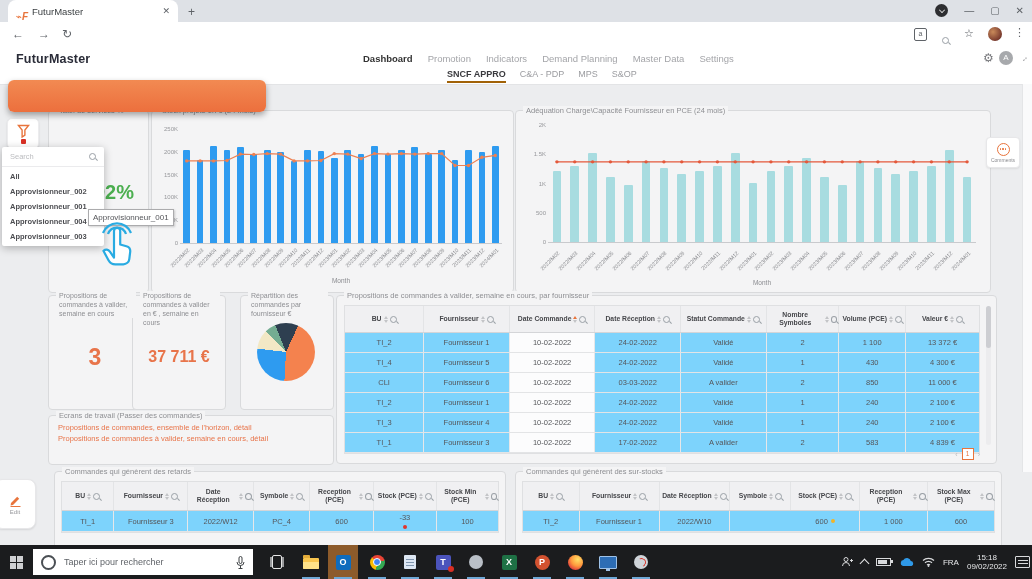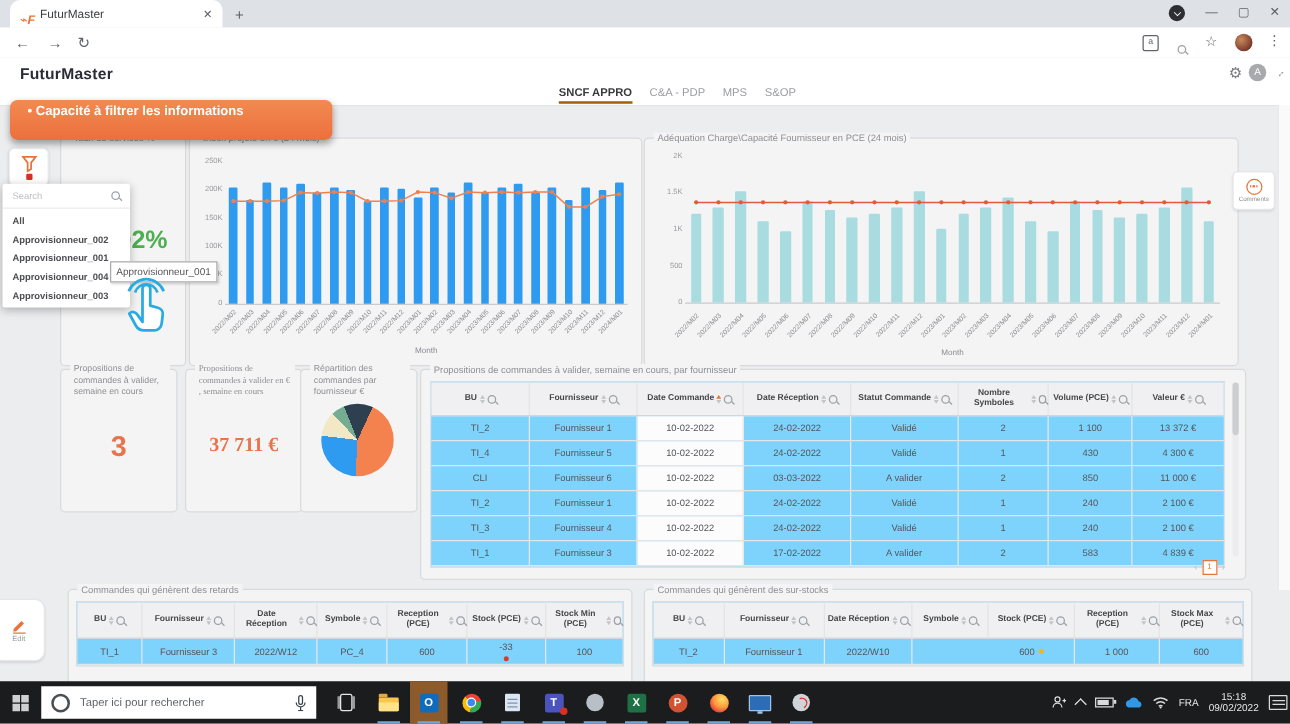--- a/index.html
+++ b/index.html
@@ -165,20 +165,28 @@
     <span class="abs nav-ic" style="left:62px;top:5px;">↻</span>
     <span class="abs tr-ic" style="left:914px;top:6px;">a</span>
     <span class="abs mag" style="left:942px;top:8px;"></span>
     <span class="abs" style="left:964px;top:5px;font-size:11px;color:#5f6368;">☆</span>
     <span class="abs" id="avatar-br" style="left:988px;top:5px;"></span>
     <span class="abs" style="left:1014px;top:4px;font-size:11px;color:#5f6368;">⋮</span>
   </div>
 
   <div class="abs" id="apphdr">
     <span class="abs" id="logo">FuturMaster</span>
+    <div class="abs" id="mainnav">
+        <span class="nav-item active">Dashboard</span>
+        <span class="nav-item">Promotion</span>
+        <span class="nav-item">Indicators</span>
+        <span class="nav-item">Demand Planning</span>
+        <span class="nav-item">Master Data</span>
+        <span class="nav-item">Settings</span>
+      </div>
     <div class="abs" id="subtabs">
         <span class="subtab active">SNCF APPRO</span>
         <span class="subtab">C&amp;A - PDP</span>
         <span class="subtab">MPS</span>
         <span class="subtab">S&amp;OP</span>
       </div>
     <span class="abs" id="gear">⚙</span>
     <span class="abs" id="app-avatar">A</span>
     <span class="abs" id="expand-arrow">↔</span>
   </div>
@@ -474,21 +482,21 @@
         <i></i>
         <i></i>
       </span>
     <span id="comments-lbl">Comments</span>
   </div>
 
   <div class="panel" style="left:48px;top:295px;width:92px;height:113px;">
     <span class="legend sm">Propositions de commandes à valider, semaine en cours</span>
     <div class="kpival" style="top:48px;font-size:23px;">3</div>
   </div>
-  <div class="panel" style="left:148px;top:295px;width:92px;height:113px;font-family:Liberation Serif, serif;">
+  <div class="panel" style="left:132px;top:295px;width:92px;height:113px;">
     <span class="legend sm">Propositions de commandes à valider en € , semaine en cours</span>
     <div class="kpival" style="top:52px;font-size:16px;">37 711 €</div>
   </div>
   <div class="panel" style="left:240px;top:295px;width:92px;height:113px;">
     <span class="legend sm">Répartition des commandes par fournisseur €</span>
     <div id="pie" style="background: conic-gradient(from -22deg, rgb(46, 63, 80) 0%, rgb(46, 63, 80) 13%, rgb(244, 130, 78) 13%, rgb(244, 130, 78) 57%, rgb(46, 155, 240) 57%, rgb(46, 155, 240) 83%, rgb(242, 232, 197) 83%, rgb(242, 232, 197) 94%, rgb(116, 173, 146) 94%, rgb(116, 173, 146) 100%);"></div>
   </div>
 
   <div class="panel" style="left:336px;top:295px;width:659px;height:167px;">
     <span class="legend">Propositions de commandes à valider, semaine en cours, par fournisseur</span>
@@ -719,20 +727,25 @@
     <div class="scrollbar" style="right:5px;top:10px;bottom:18px;">
         <div class="thumb"></div>
       </div>
     <div id="pagination">
       <span>‹</span>
       <span id="pagebox">1</span>
       <span>›</span>
     </div>
   </div>
 
+  <div class="panel" style="left:48px;top:415px;width:284px;height:48px;">
+    <span class="legend">Ecrans de travail (Passer des commandes)</span>
+    <span class="linkline" style="top:7px;">Propositions de commandes, ensemble de l'horizon, détail</span>
+    <span class="linkline" style="top:18px;">Propositions de commandes à valider, semaine en cours, détail</span>
+  </div>
 
   <div class="abs" id="edit-btn">
     <svg width="13" height="13" viewBox="0 0 13 13">
       <path d="M2 9 L8.2 2.8 L10.2 4.8 L4 11 L1.6 11.4 Z" fill="#e8743c"></path>
       <rect x="1.5" y="12" width="10" height="1.4" fill="#e8743c"></rect>
     </svg>
     <span id="edit-lbl">Edit</span>
   </div>
 
   <div class="panel" style="left:54px;top:471px;width:450px;height:74px;border-radius:4px 4px 0 0;">
@@ -933,21 +946,20 @@
   </div>
 
   <div class="abs" id="tooltip">Approvisionneur_001</div>
   <svg class="abs" id="hand" width="46" height="54" viewBox="0 0 46 54">
     <path d="M9 18 A15 15 0 0 1 37 18" stroke="#29abe2" stroke-width="2.2" fill="none"></path>
     <path d="M14 19 A9.5 9.5 0 0 1 32 19" stroke="#29abe2" stroke-width="2.2" fill="none"></path>
     <path d="M20 16 a3.1 3.1 0 0 1 6.2 0 v13.5 l6.2 1.7 a5.2 5.2 0 0 1 3.8 5.6 l-0.9 7.2 a6 6 0 0 1 -6 5.3 h-7.9 a7.8 7.8 0 0 1 -6.9 -4.1 l-5.1 -9.4 c2.3 -1.9 4.8 -1.5 6.5 0.9 l4.1 5.8 z" fill="#ffffff" fill-opacity="0.85" stroke="#29abe2" stroke-width="2.2" stroke-linejoin="round"></path>
   </svg>
 
   <div class="abs" id="callout">
-    <div>• Capacité à filtrer les informations</div>
   </div>
 
   <div class="abs" id="taskbar">
     <div class="abs" id="start">
         <span class="grid">
           <i></i>
           <i></i>
           <i></i>
           <i></i>
         </span>

